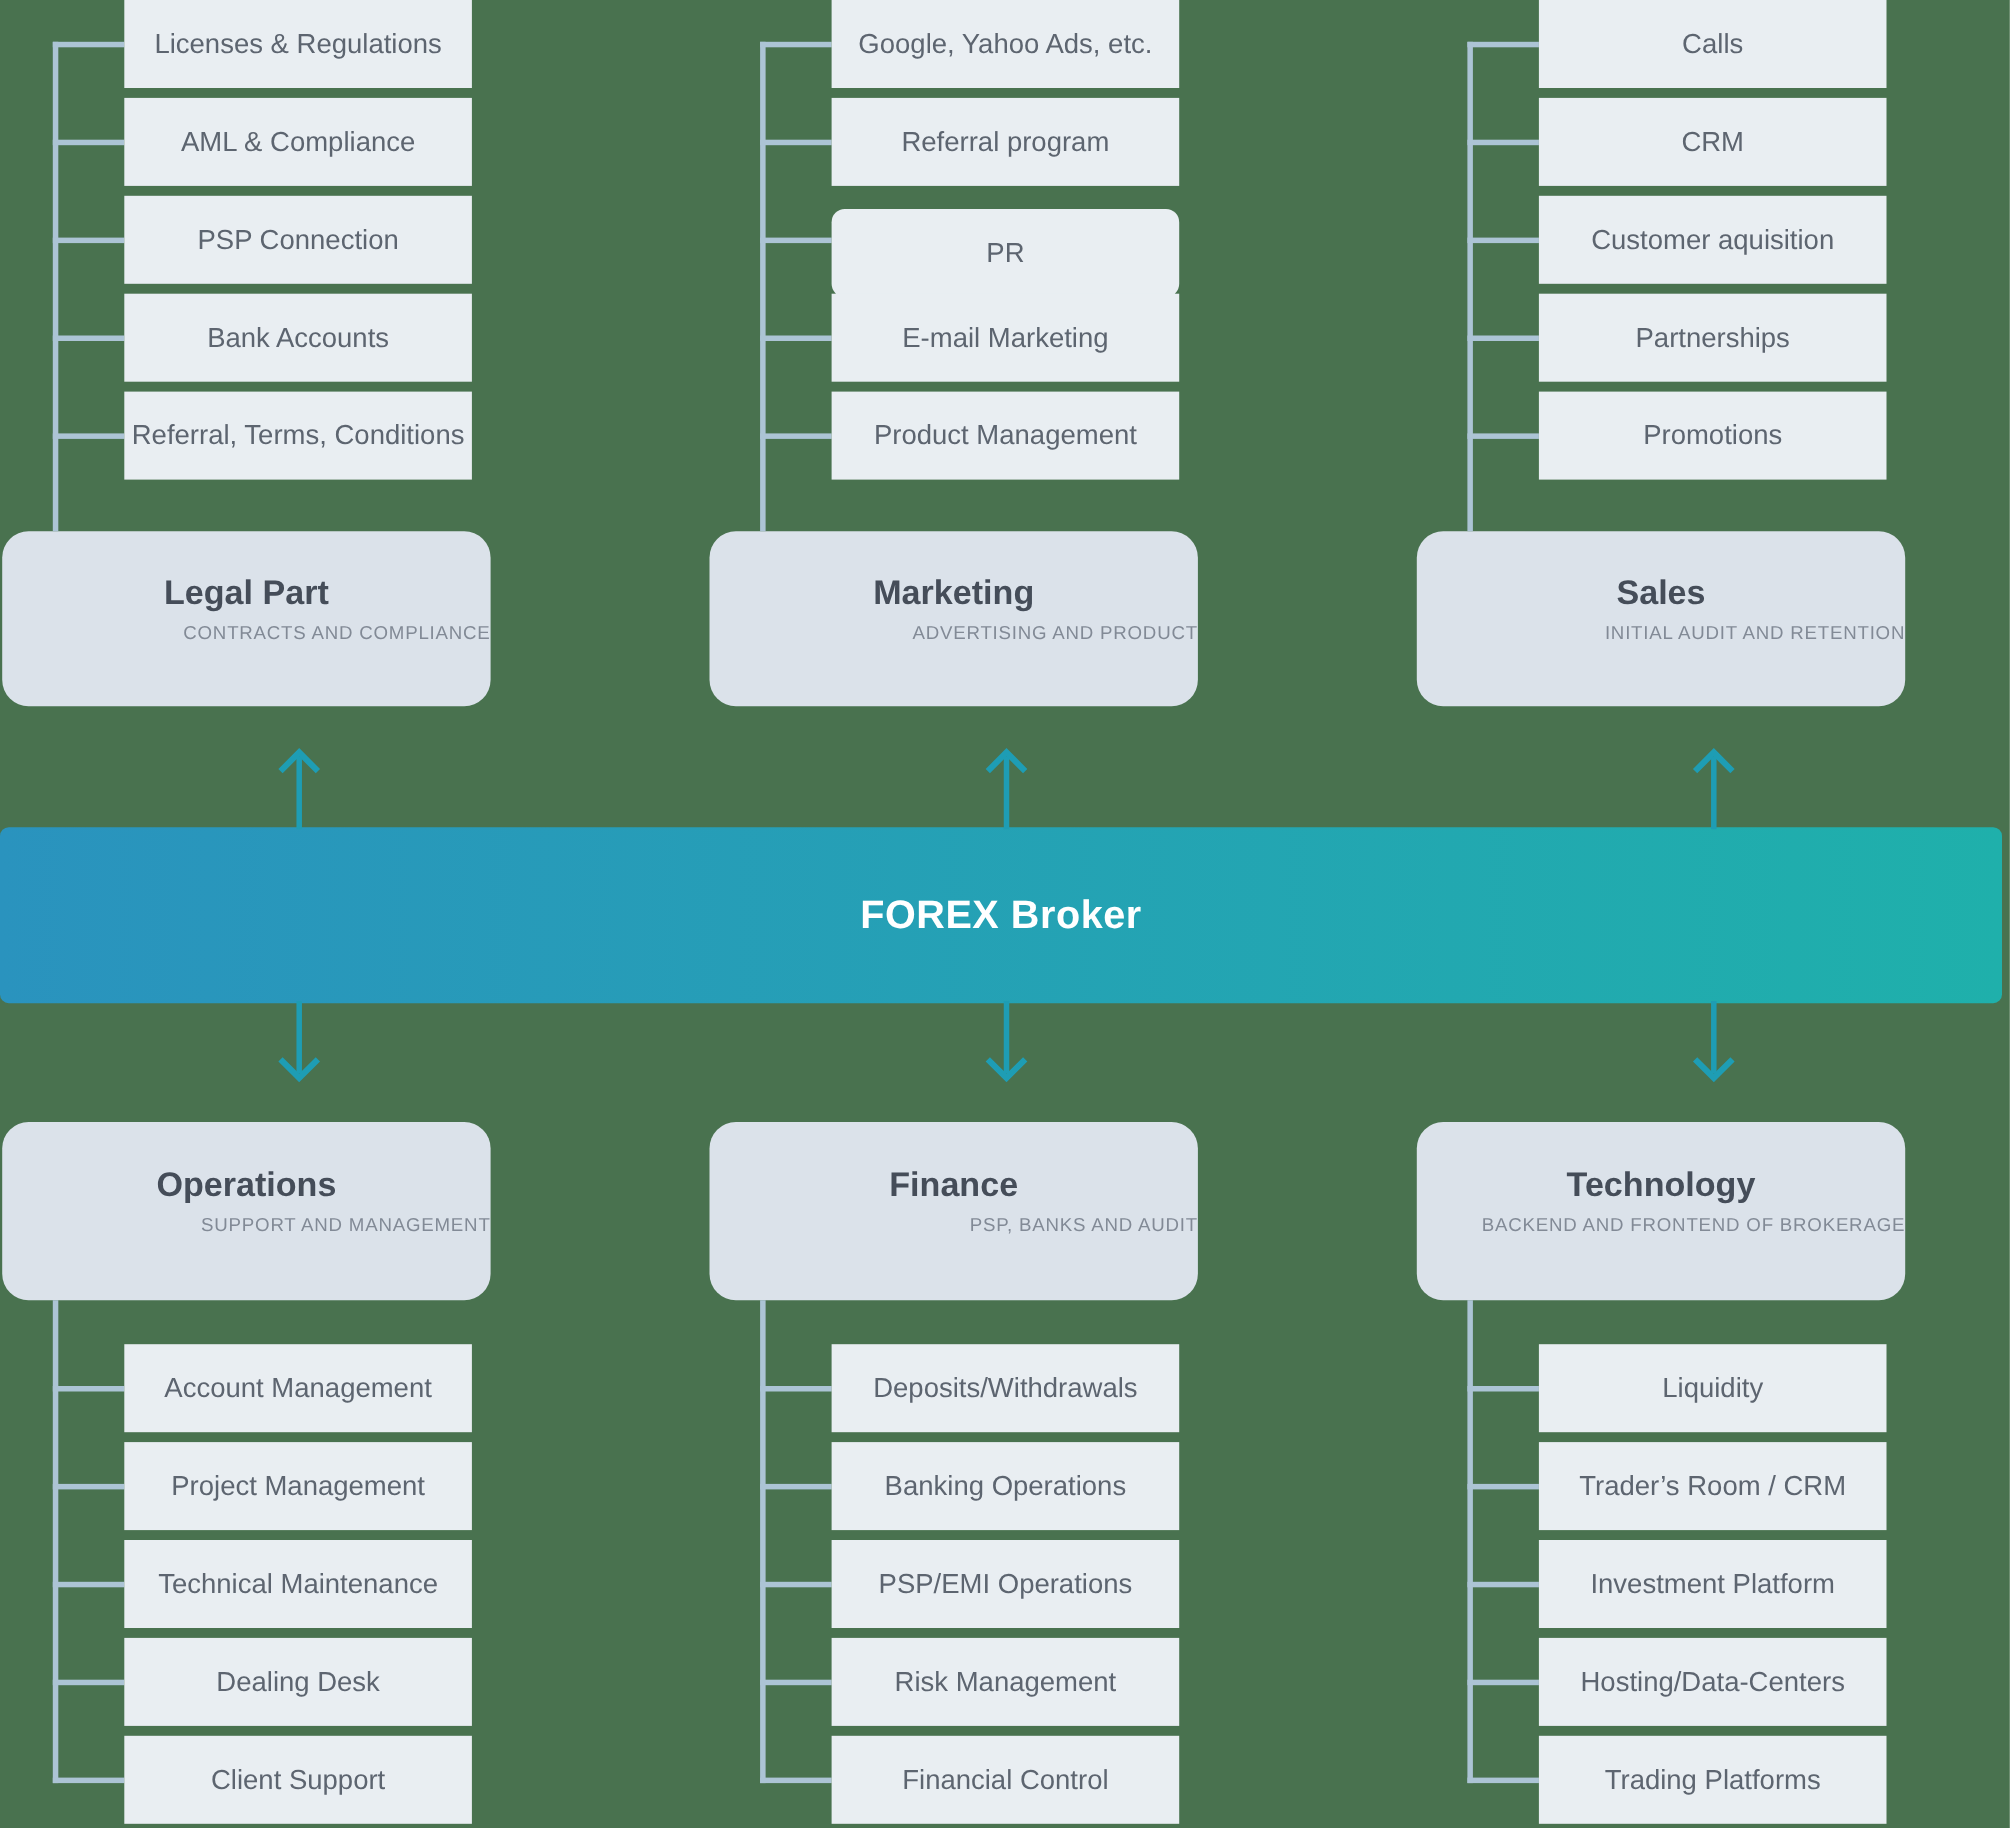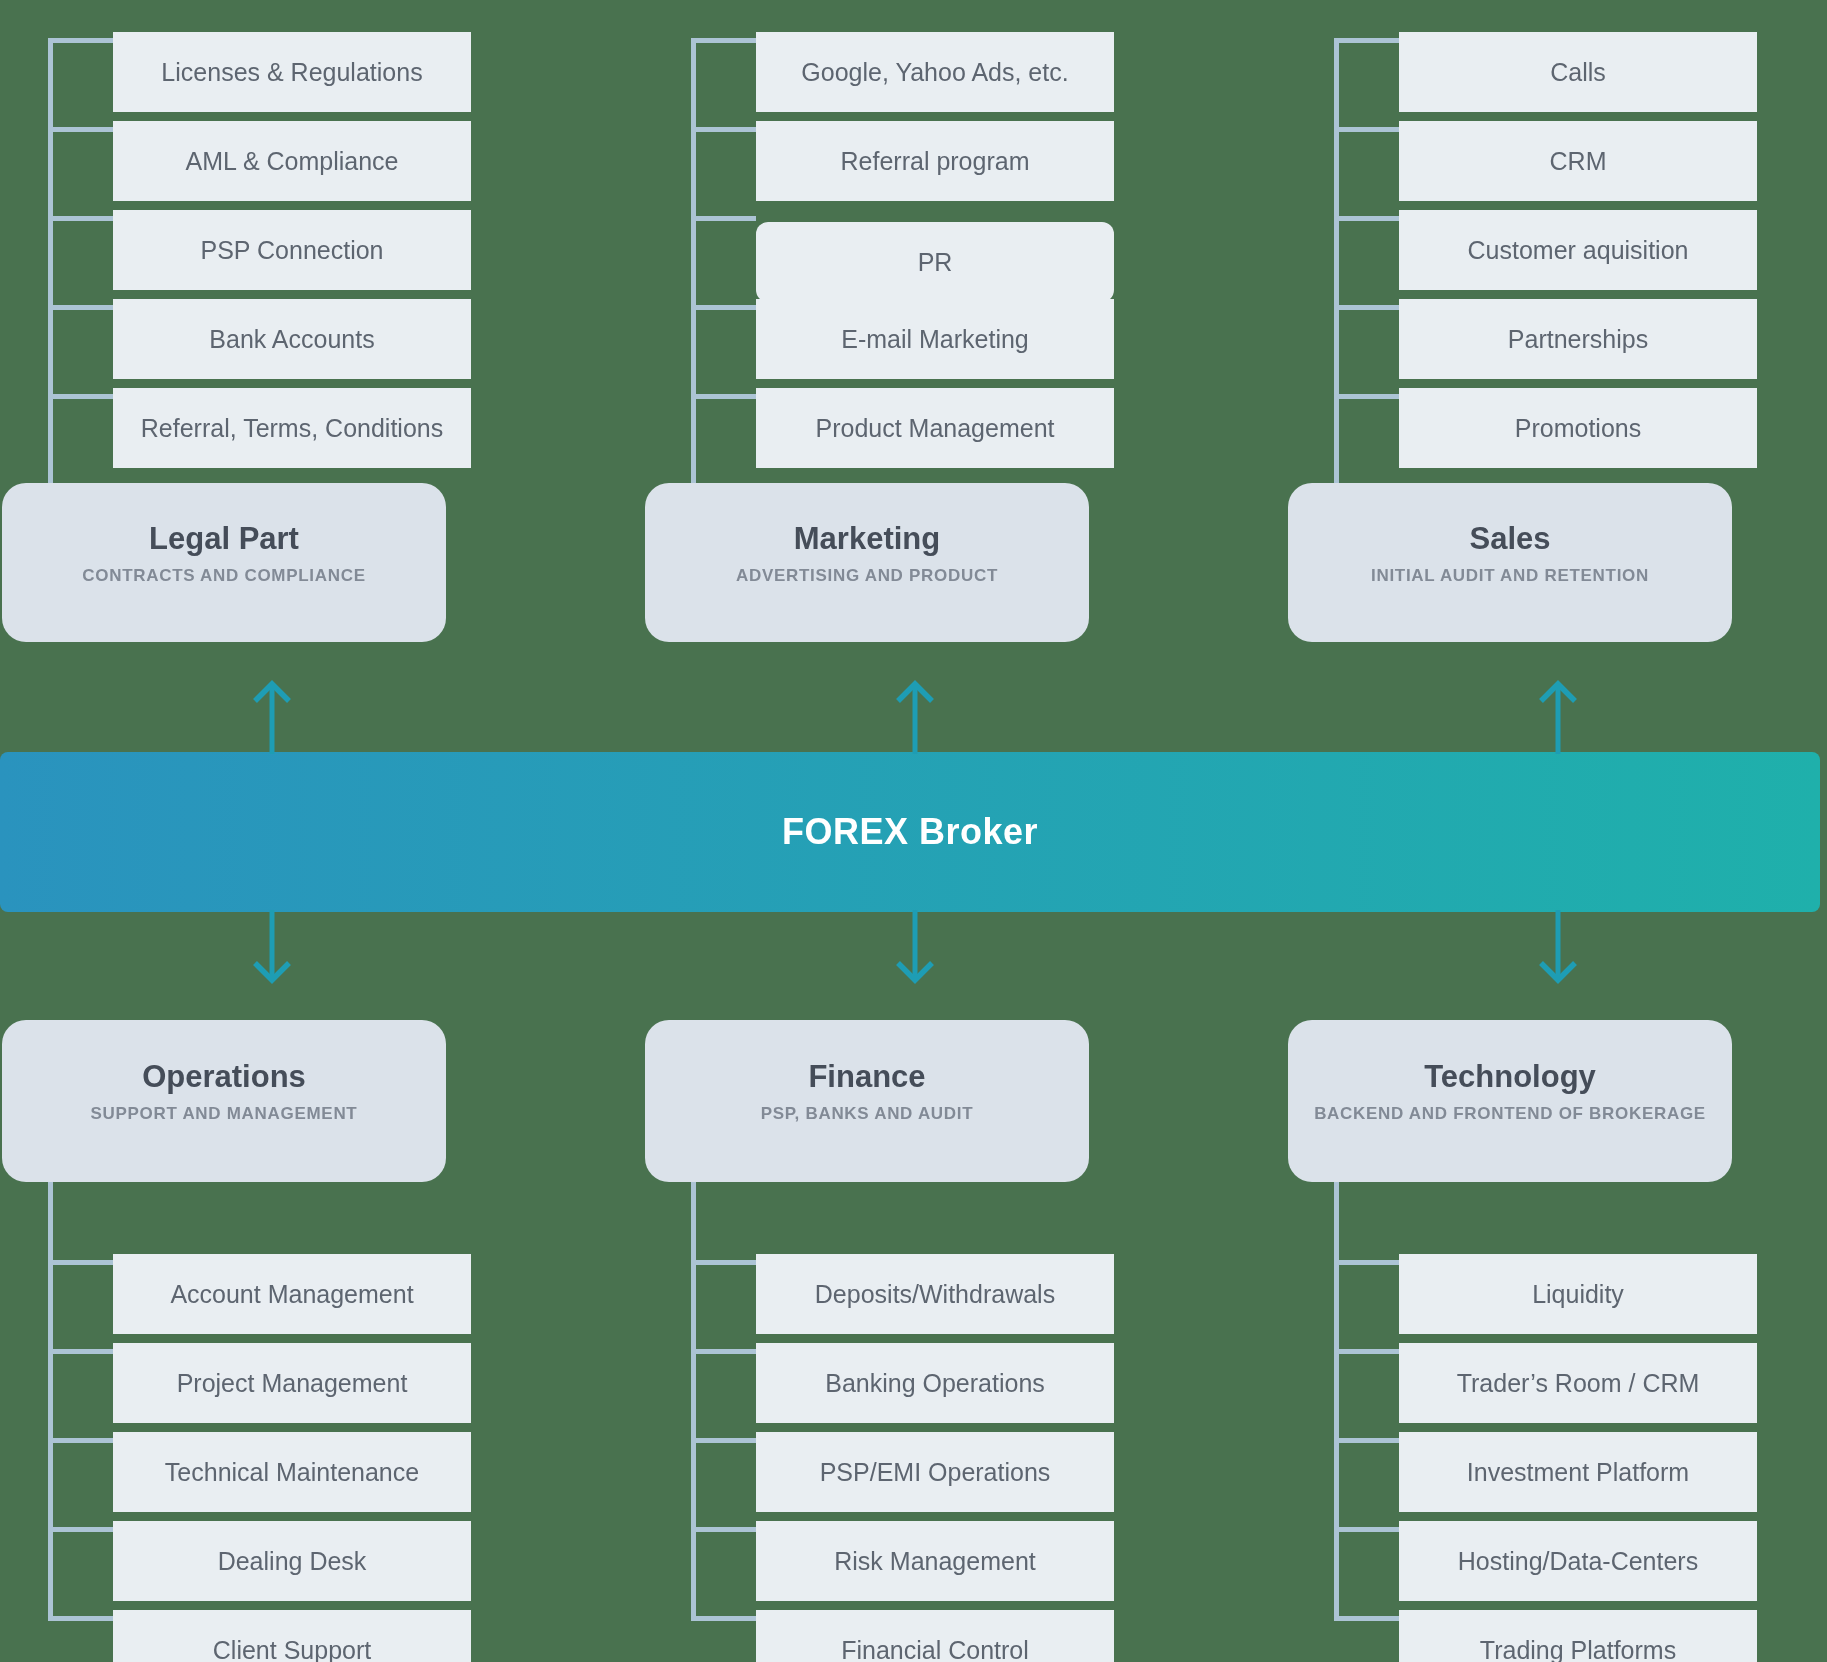--- a/index.html
+++ b/index.html
@@ -18,32 +18,31 @@
     box-sizing:border-box;
     text-align:center;
   }
   .group.top .group-header{top:483px;height:159px;padding-top:37px;}
   .group.bottom .group-header{top:1020px;height:162px;padding-top:38px;}
   .group-title{
     font-size:31px;font-weight:bold;color:#454D59;line-height:38px;
   }
   .group-subtitle{
     margin-top:7px;
-    font-size:17px;color:#828A96;letter-spacing:0.7px;line-height:22px;font-weight:700;
+    font-size:17px;color:#828A96;letter-spacing:0.7px;line-height:22px;font-weight:400;text-align:right;
   }
   .vline,.stub{position:absolute;background:var(--line,#ACC4D5);}
   .vline{width:5px;left:46px;}
   .stub{height:5px;left:46px;width:65px;}
   .item{
-    position:absolute;left:111px;width:358px;height:80px;
+    position:absolute;left:111px;width:316px;height:80px;
     background:var(--box-bg,#E9EEF2);
     display:flex;align-items:center;justify-content:center;
     font-size:25px;color:#5D6570;
     text-align:center;
-    margin-top:32px;
   }
   .broker-bar{
     position:absolute;left:0;top:752px;width:1820px;height:160px;
     background:linear-gradient(90deg,var(--bar-start,#2A93BE),var(--bar-end,#1FB0AB));
     border-radius:8px;
     display:flex;align-items:center;justify-content:center;
   }
   .broker-title{
     color:#FFFFFF;font-size:36px;font-weight:bold;letter-spacing:0.5px;
   }

